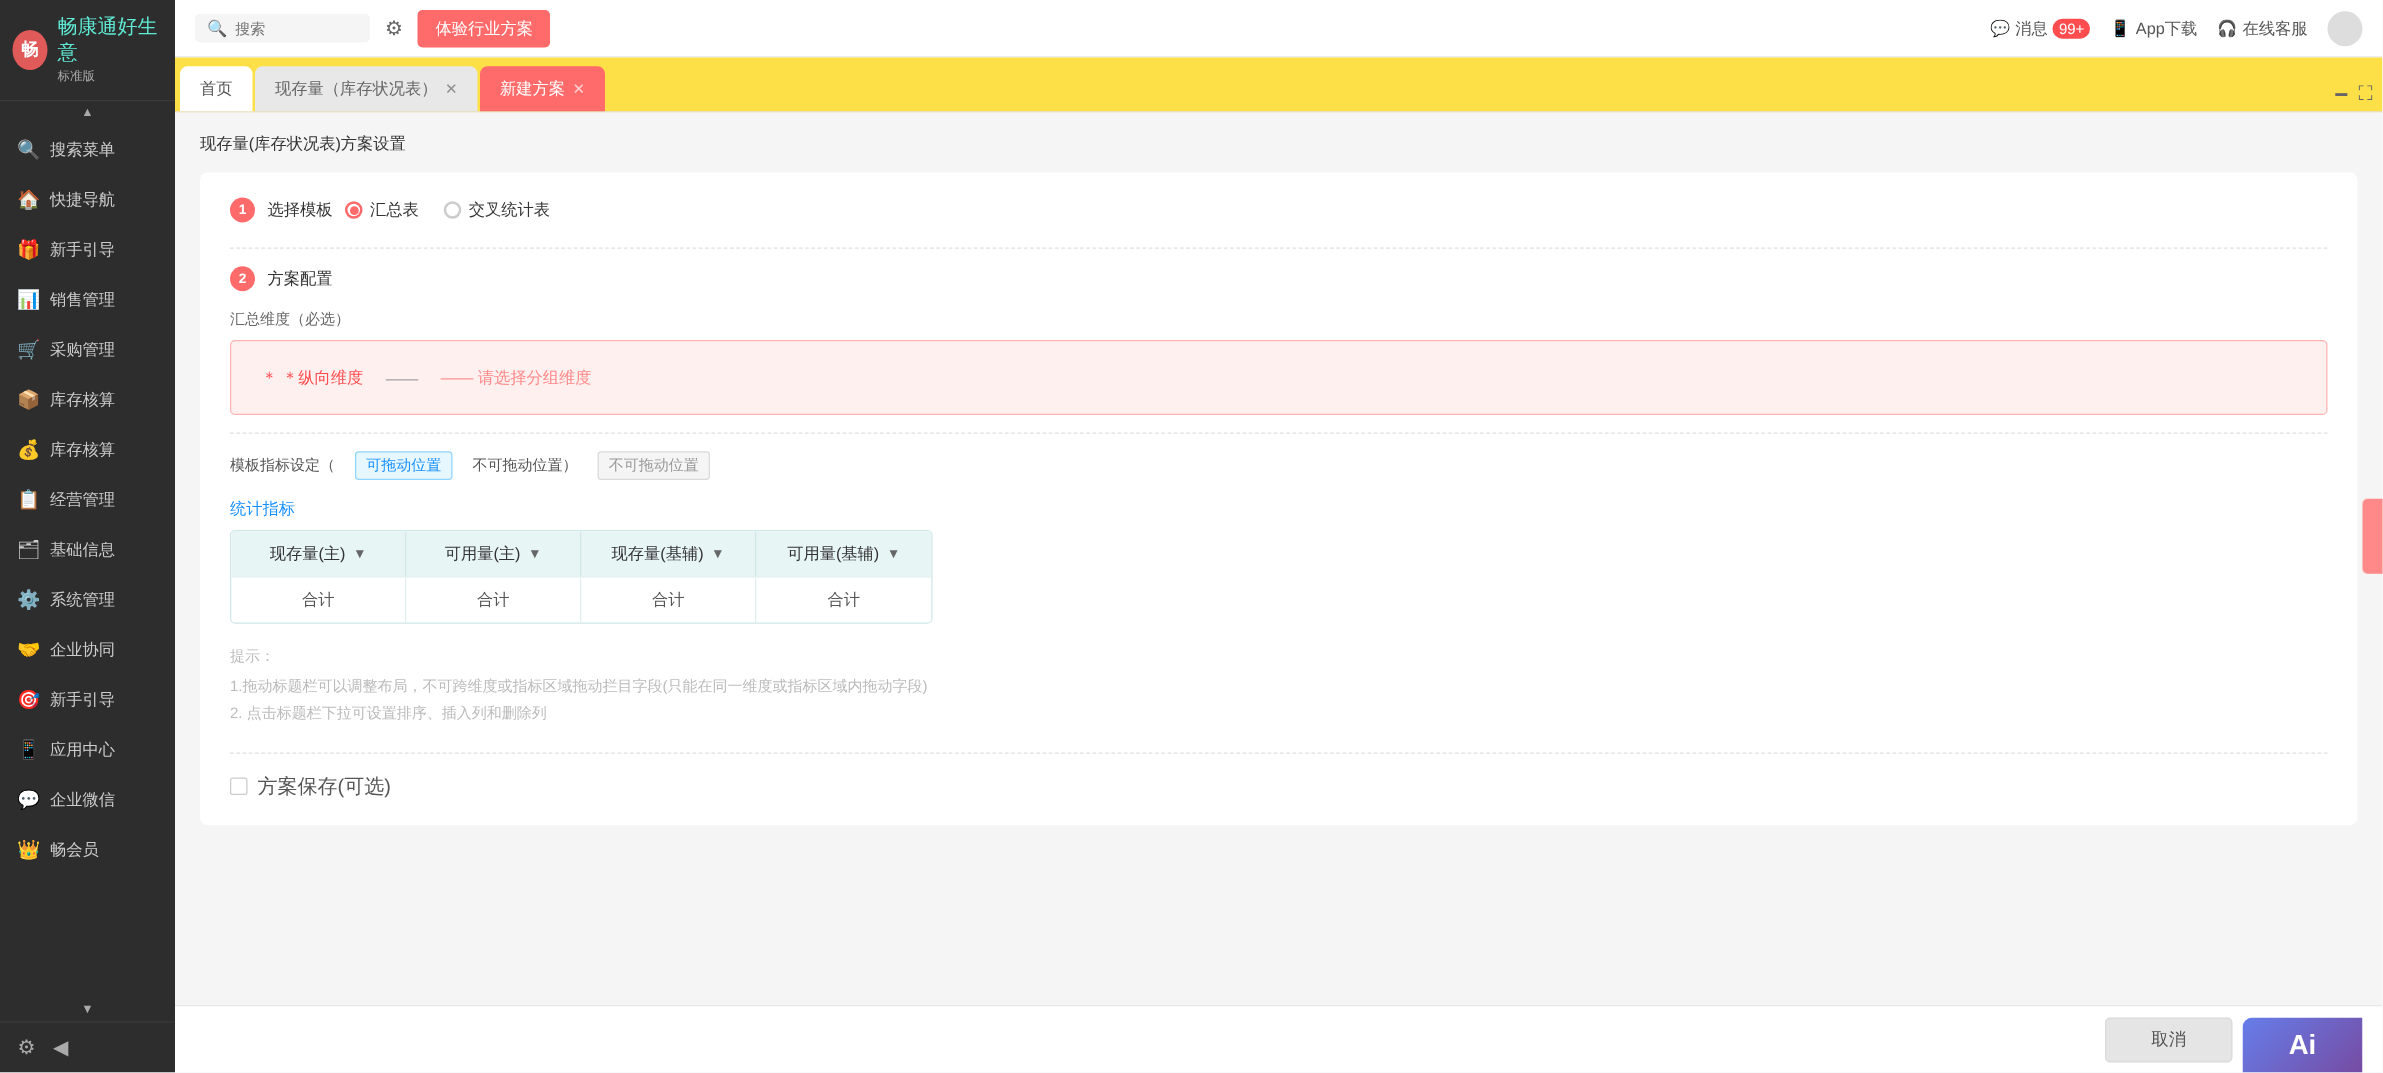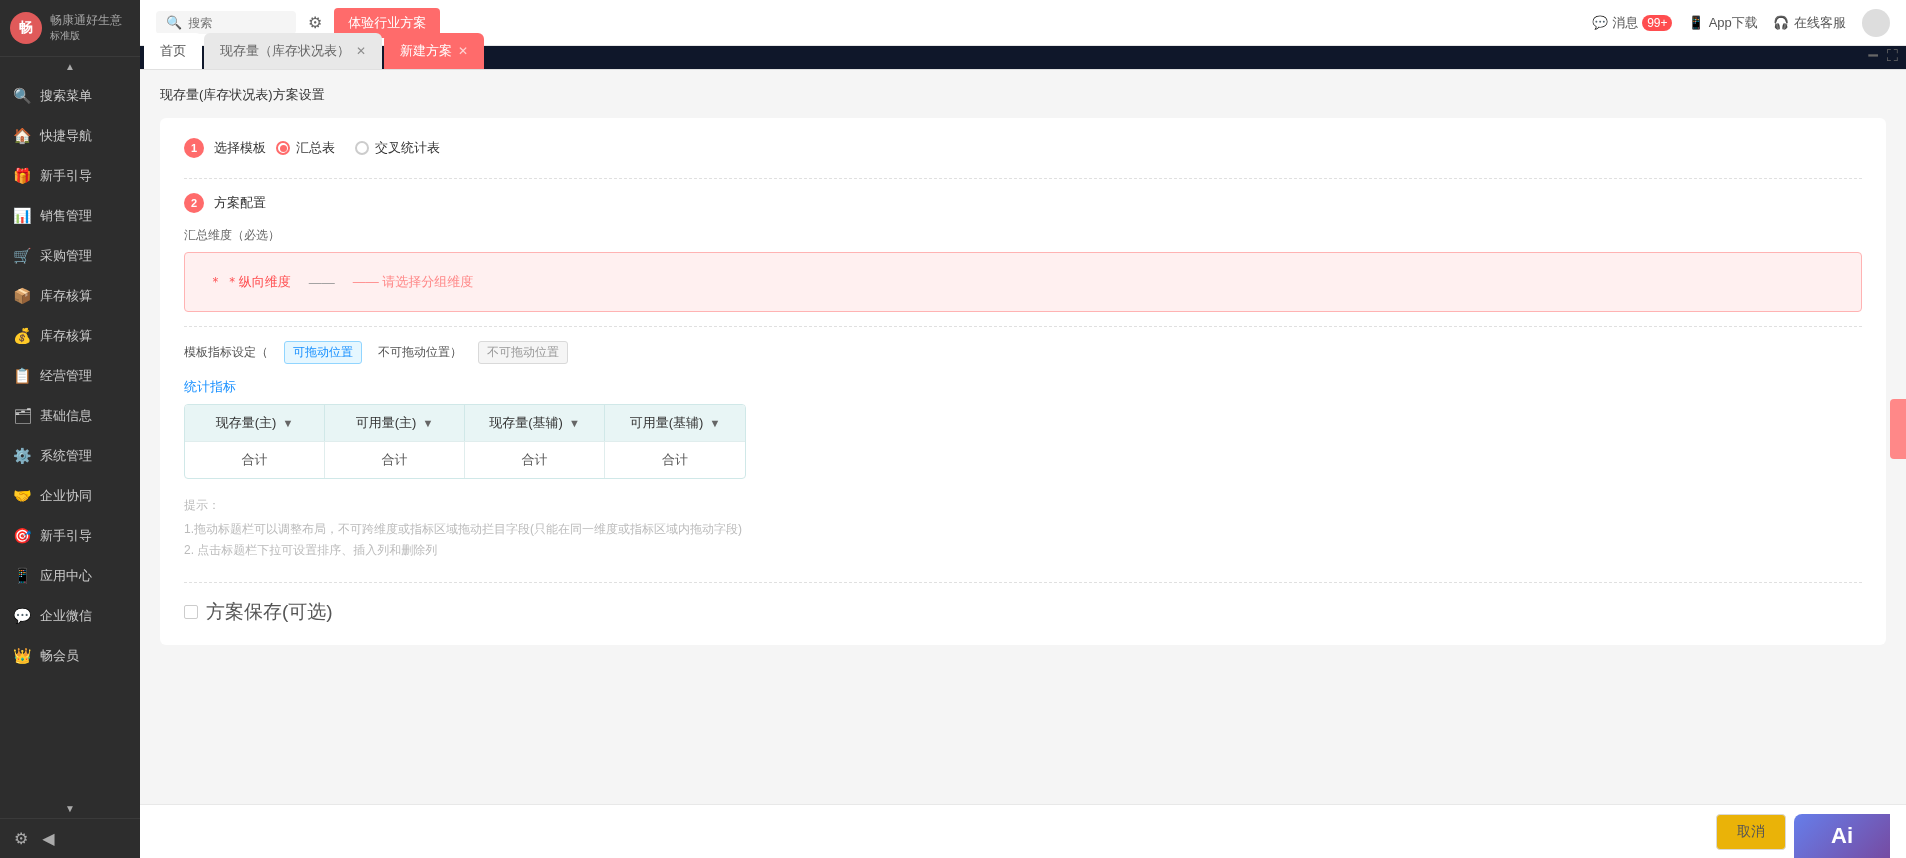--- a/index.html
+++ b/index.html
@@ -22,21 +22,21 @@
       gap: 8px;
       border-bottom: 1px solid #3a3a3a;
     }
     .sidebar-logo-icon {
       width: 32px; height: 32px;
       background: #e05a5a;
       border-radius: 50%;
       display: flex; align-items: center; justify-content: center;
       color: white; font-size: 14px; font-weight: bold;
     }
-    .sidebar-logo-text { font-size: 12px; color: #a3a3a3; line-height: 1.3; }
+    .sidebar-logo-text { font-size: 16px; color: #5eead4; line-height: 1.3; }
     .sidebar-logo-badge { font-size: 10px; color: #aaa; }
 
     .sidebar-scroll { flex: 1; overflow-y: auto; }
     .sidebar-scroll::-webkit-scrollbar { width: 4px; }
     .sidebar-scroll::-webkit-scrollbar-thumb { background: #555; border-radius: 2px; }
 
     .sidebar-item {
       display: flex; align-items: center; gap: 8px;
       padding: 11px 14px;
       cursor: pointer;
@@ -102,22 +102,22 @@
       border-radius: 10px;
       font-size: 12px;
       padding: 1px 5px;
       min-width: 18px;
       text-align: center;
     }
     .topbar-avatar { width: 28px; height: 28px; background: #ddd; border-radius: 50%; }
 
     
     .tabbar {
-      height: 24px;
-      background: #0f172a;
+      height: 44px;
+      background: #fde047;
       display: flex;
       align-items: flex-end;
       padding: 0 0 0 0;
       flex-shrink: 0;
       border-bottom: 1px solid #e0e0e0;
     }
     .tab {
       display: flex; align-items: center; gap: 6px;
       padding: 8px 16px;
       background: #e8e8e8;
@@ -271,40 +271,40 @@
     .col-dropdown { font-size: 11px; color: #666; cursor: pointer; }
 
     
     .tips { margin-top: 16px; color: #bbb; font-size: 12px; line-height: 1.8; }
     .tips-title { color: #bbb; font-size: 12px; margin-bottom: 2px; }
 
     
     .footer-save {
       display: flex; align-items: center; gap: 8px;
       margin-top: 16px;
-      font-size: 19px; color: #555;
+      font-size: 16px; color: #555;
     }
     .footer-checkbox { width: 14px; height: 14px; border: 1px solid #ccc; border-radius: 2px; cursor: pointer; }
 
     
     .action-bar {
       height: 54px;
       background: #fff;
       display: flex;
       align-items: center;
       justify-content: flex-end;
       padding: 0 24px;
       gap: 12px;
       border-top: 1px solid #e8e8e8;
       flex-shrink: 0;
     }
     .btn-cancel {
-      padding: 8px 20px;
+      padding: 8px 36px;
       border: 1px solid #d9d9d9;
-      background: #eab308;
+      background: #e5e5e5;
       border-radius: 4px;
       cursor: pointer;
       font-size: 14px;
       color: #555;
     }
     .btn-query {
       padding: 8px 28px;
       background: #ff6b6b;
       border: none;
       border-radius: 4px;

